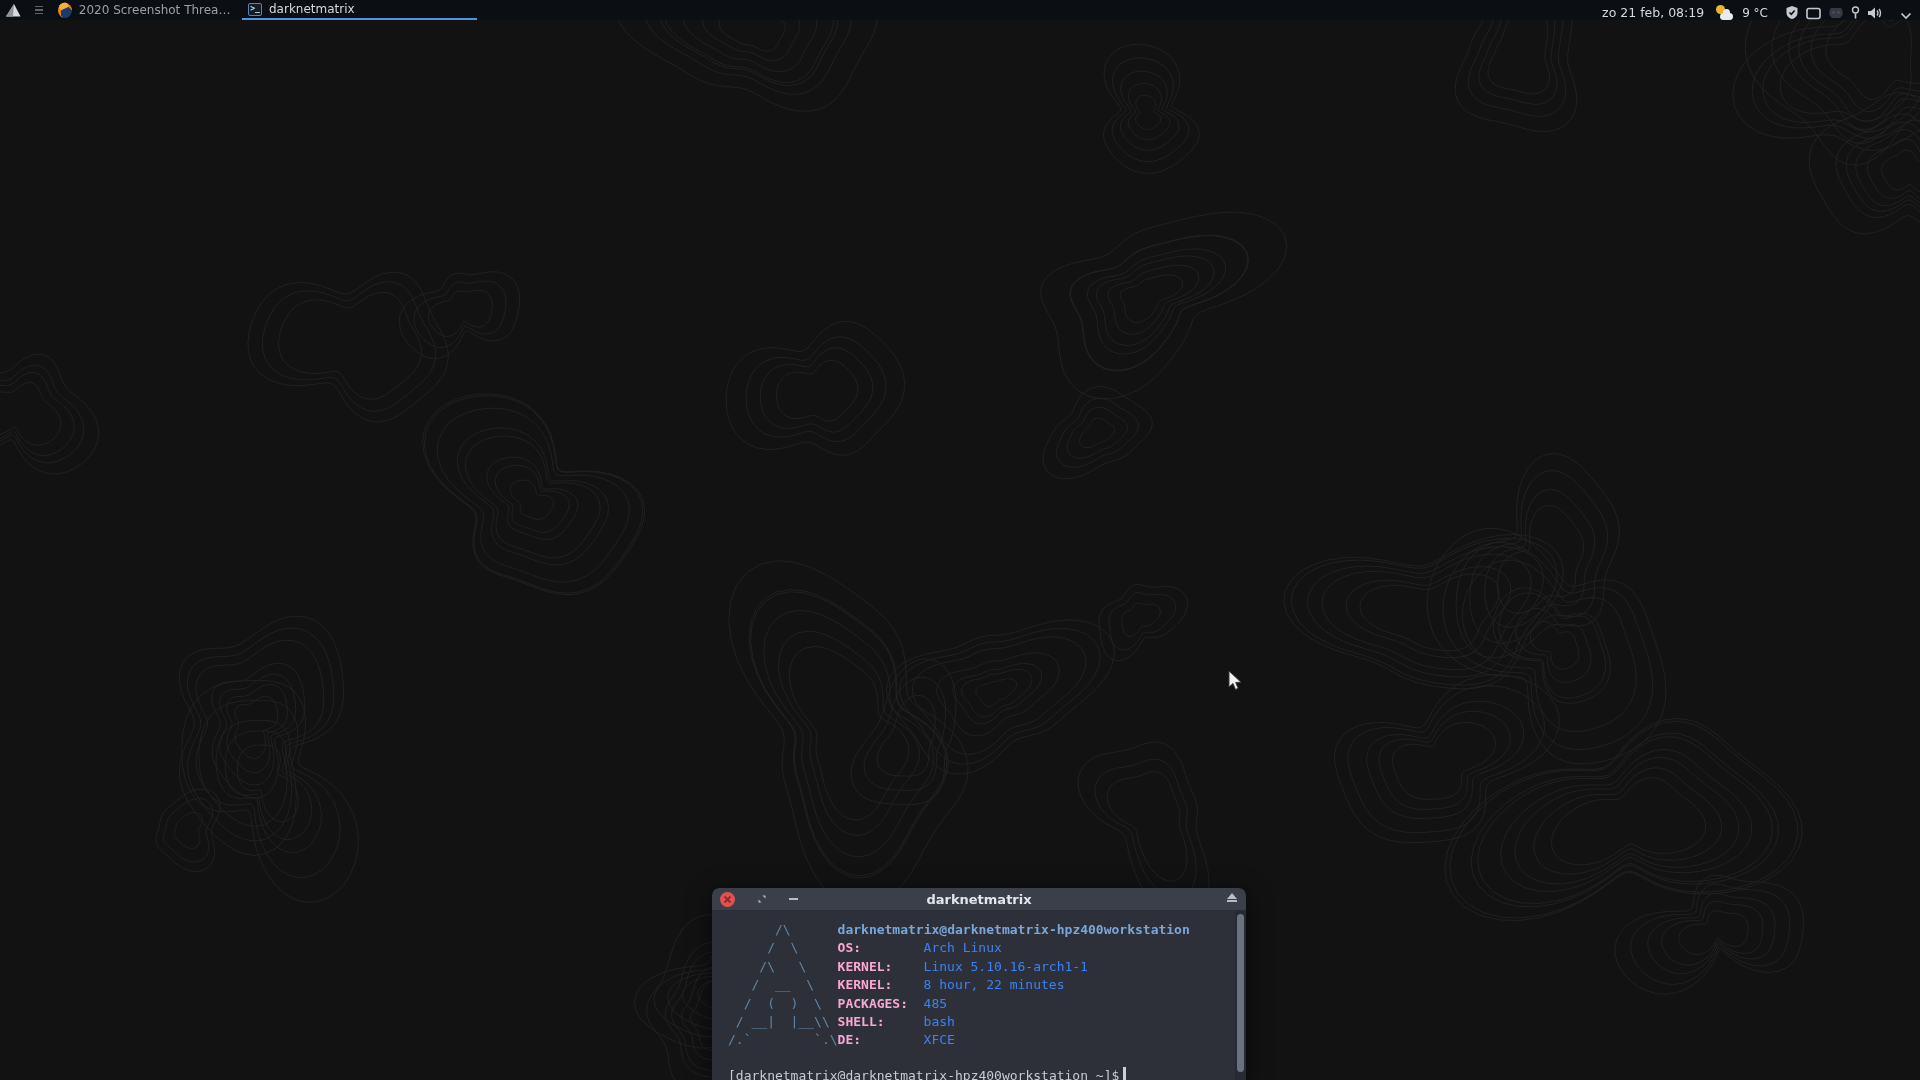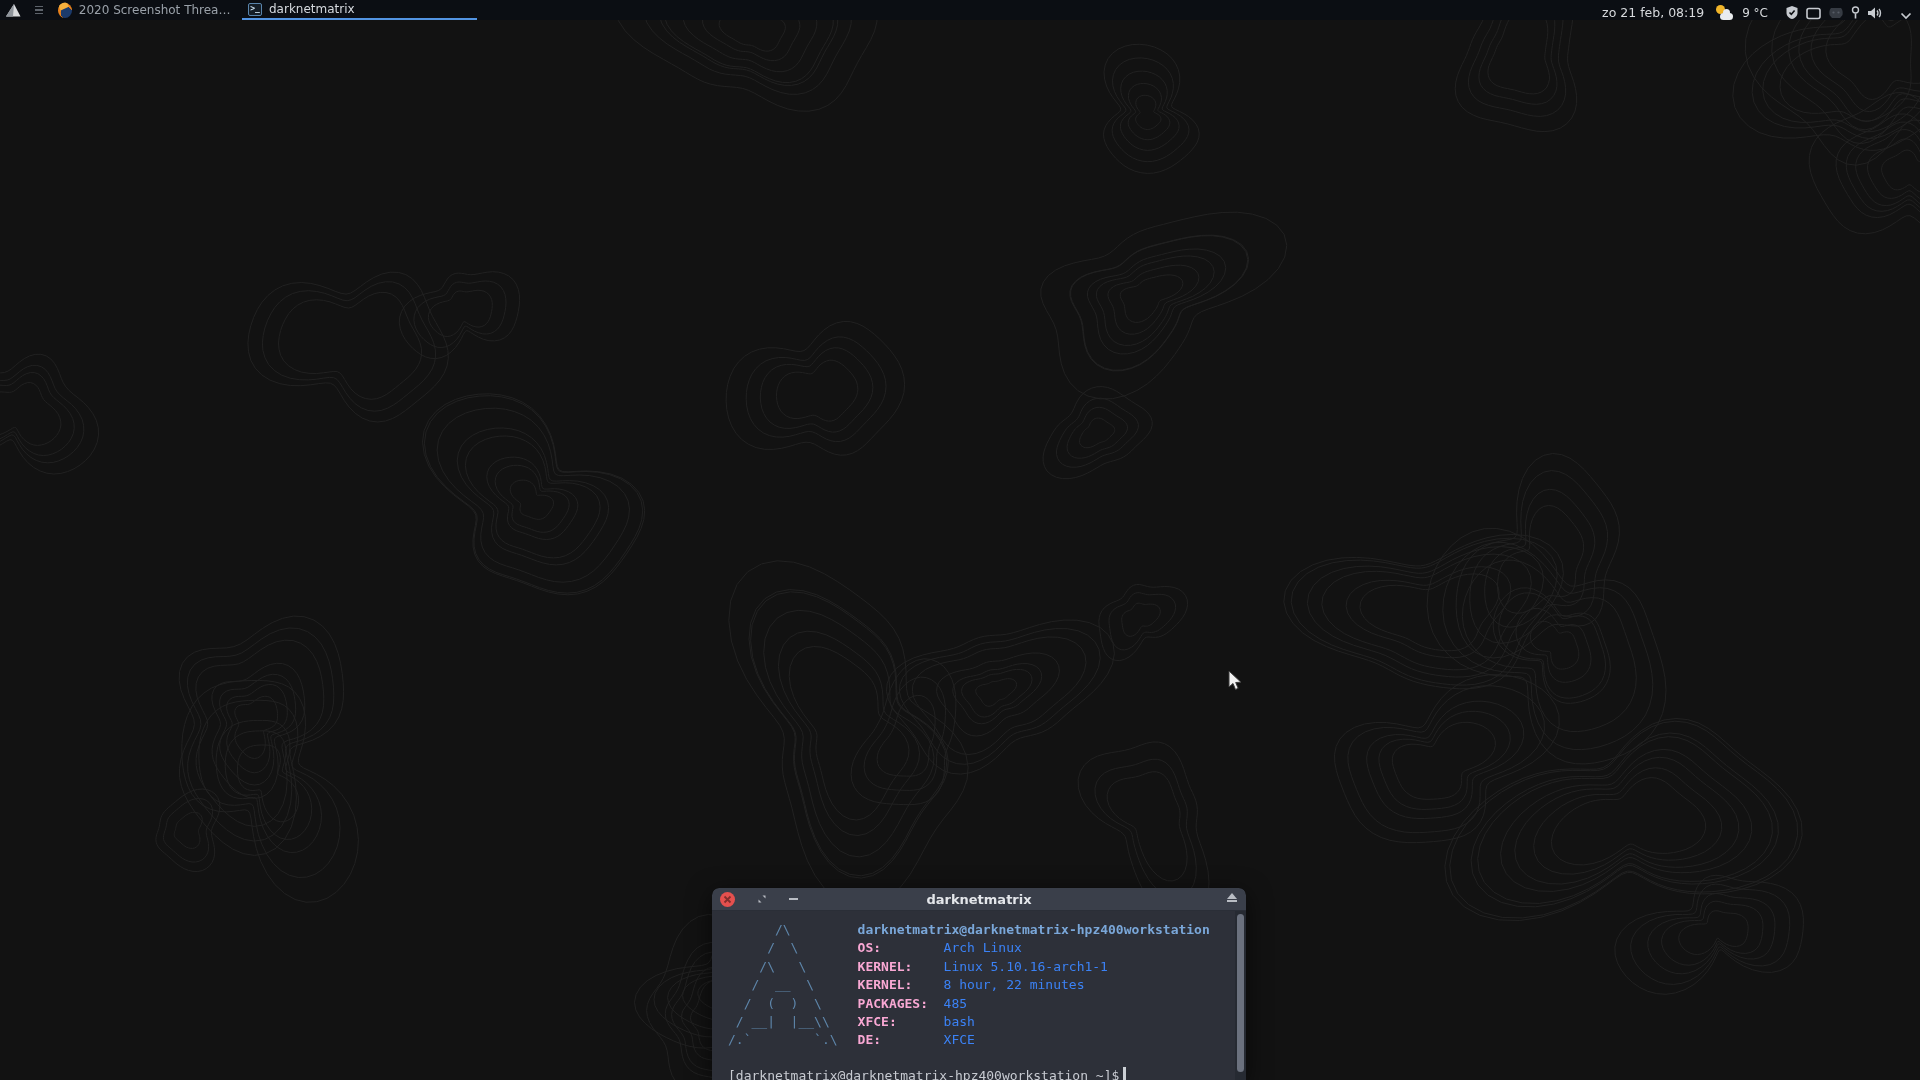--- a/index.html
+++ b/index.html
@@ -49,21 +49,21 @@
   .closebtn svg { display:block; }
   .wbtn { margin-left:22px; display:flex; align-items:center; }
   .minbar { width:9px; height:2px; background:#b9bdc4; }
   .shadebtn { position:absolute; right:9px; top:5px; display:flex; flex-direction:column; align-items:center; gap:1px; }
   .shadebtn .tri { width:0; height:0; border-left:5px solid transparent; border-right:5px solid transparent; border-bottom:6px solid #b9bdc4; }
   .shadebtn .bar { width:10px; height:2px; background:#b9bdc4; }
   .termbody { position:relative; height:169px; background:#2d3039; padding:10px 18px 0 16px;
               font-family:"DejaVu Sans Mono","Liberation Mono",monospace; font-size:13px; line-height:18.4px; }
   .fetch { display:flex; }
   .art { color:#5e86ab; white-space:pre; font-family:inherit; }
-  .info { margin-left:20px; }
+  .info { }
   .hostline { color:#7aa7d9; font-weight:bold; white-space:nowrap; }
   .irow { white-space:nowrap; }
   .ilabel { display:inline-block; width:86px; color:#f9a8d4; font-weight:bold; }
   .ival { color:#3b82f6; }
   .promptline { margin-top:17px; color:#c7cad1; white-space:nowrap; }
   .cursor { display:inline-block; width:2.5px; height:15px; background:#ccd0d6; vertical-align:-2px; margin-left:4px; }
   .scrollbar { position:absolute; right:0; top:23px; width:11px; height:169px; background:#262a32; }
   .thumb { position:absolute; left:2px; right:2px; top:3px; height:158px; background:#6b717e; border-radius:4px; }
 
   
@@ -346,21 +346,21 @@
           <div class="irow">
             <span class="ilabel">KERNEL:</span><span class="ival">Linux 5.10.16-arch1-1</span>
           </div>
           <div class="irow">
             <span class="ilabel">KERNEL:</span><span class="ival">8 hour, 22 minutes</span>
           </div>
           <div class="irow">
             <span class="ilabel">PACKAGES:</span><span class="ival">485</span>
           </div>
           <div class="irow">
-            <span class="ilabel">XFCE:</span><span class="ival">bash</span>
+            <span class="ilabel">SHELL:</span><span class="ival">bash</span>
           </div>
           <div class="irow">
             <span class="ilabel">DE:</span><span class="ival">XFCE</span>
           </div>
         </div>
       </div>
       <div class="promptline"><span>[darknetmatrix@darknetmatrix-hpz400workstation ~]$</span><span class="cursor"></span></div>
     </div>
     <div class="scrollbar">
       <div class="thumb"></div>

